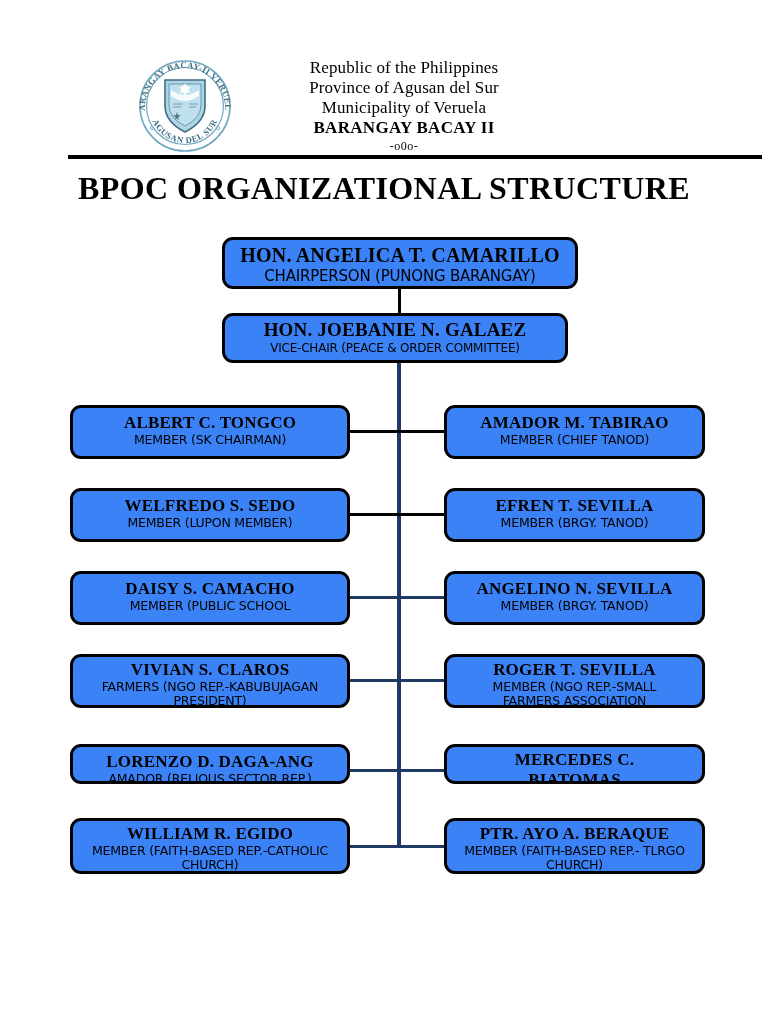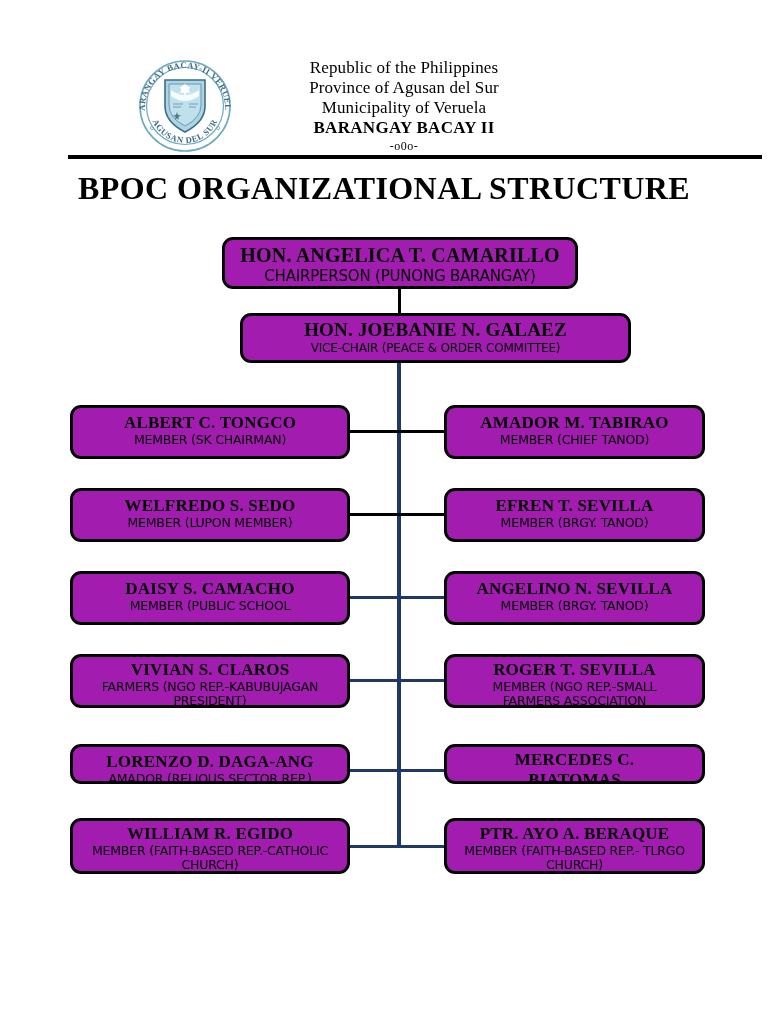--- a/index.html
+++ b/index.html
@@ -86,21 +86,21 @@
   .conn {
     position: absolute;
     background: #1F3864;
   }
   .conn.black { background: #000000; }
 
   
   .node {
     position: absolute;
     box-sizing: border-box;
-    background: #a21caf;
+    background: #3b82f6;
     border: 3px solid #000000;
     border-radius: 11px;
     overflow: hidden;
     text-align: center;
     padding: 0 4px;
     display: flex;
     flex-direction: column;
     justify-content: flex-start;
   }
   .node .nm {
@@ -112,21 +112,21 @@
     font-family: "DejaVu Sans", "Liberation Sans", sans-serif;
     letter-spacing: -0.2px;
     line-height: 1.12;
   }
 
   
   #node-chair   { left: 222px; top: 237px; width: 356px; height: 52px; }
   #node-chair .nm { font-size: 20px; margin-top: 4px; }
   #node-chair .rl { font-size: 15px; margin-top: 1px; }
 
-  #node-vice    { left: 240px; top: 313px; width: 391px; height: 50px; }
+  #node-vice    { left: 222px; top: 313px; width: 346px; height: 50px; }
   #node-vice .nm { font-size: 19px; margin-top: 3px; }
   #node-vice .rl { font-size: 12px; margin-top: 1px; }
 
   
   .node.left  { left: 70px;  width: 280px; }
   
   .node.right { left: 444px; width: 261px; }
 
   .node.member .nm { font-size: 17px; }
   .node.member .rl { font-size: 12.5px; }

